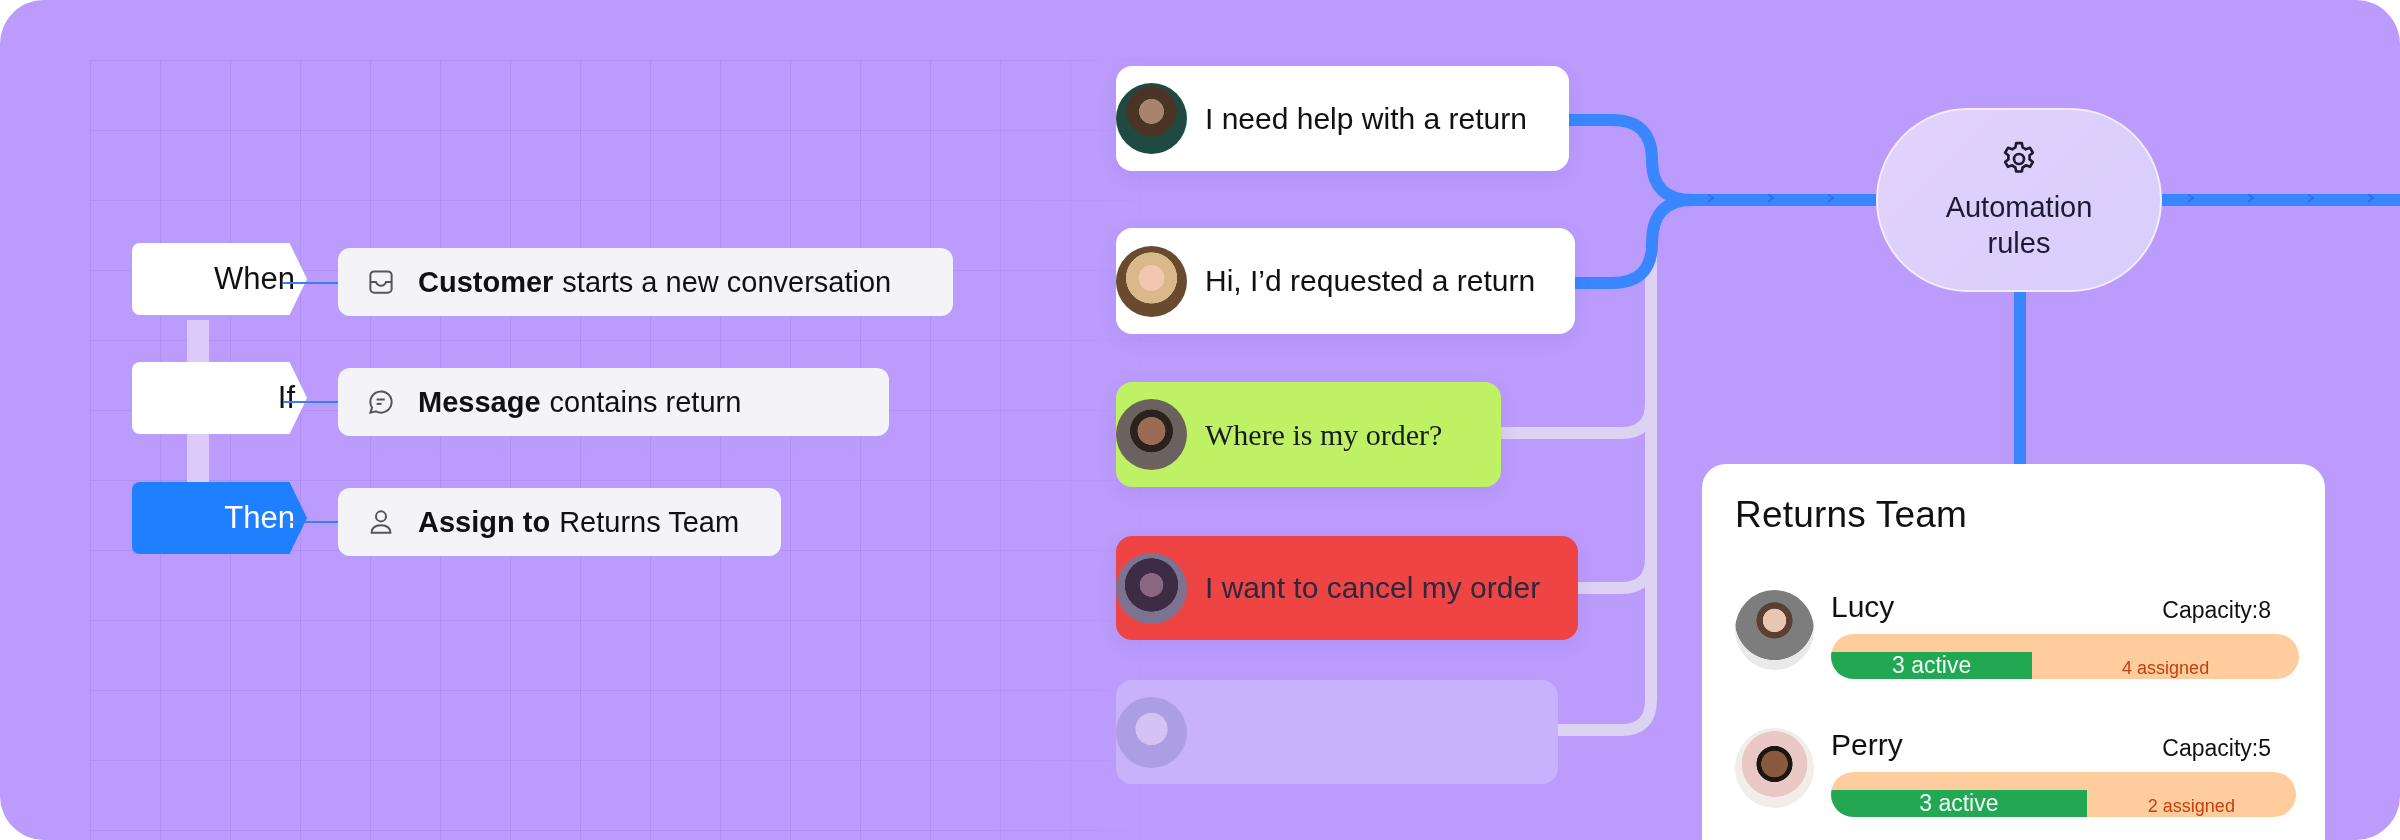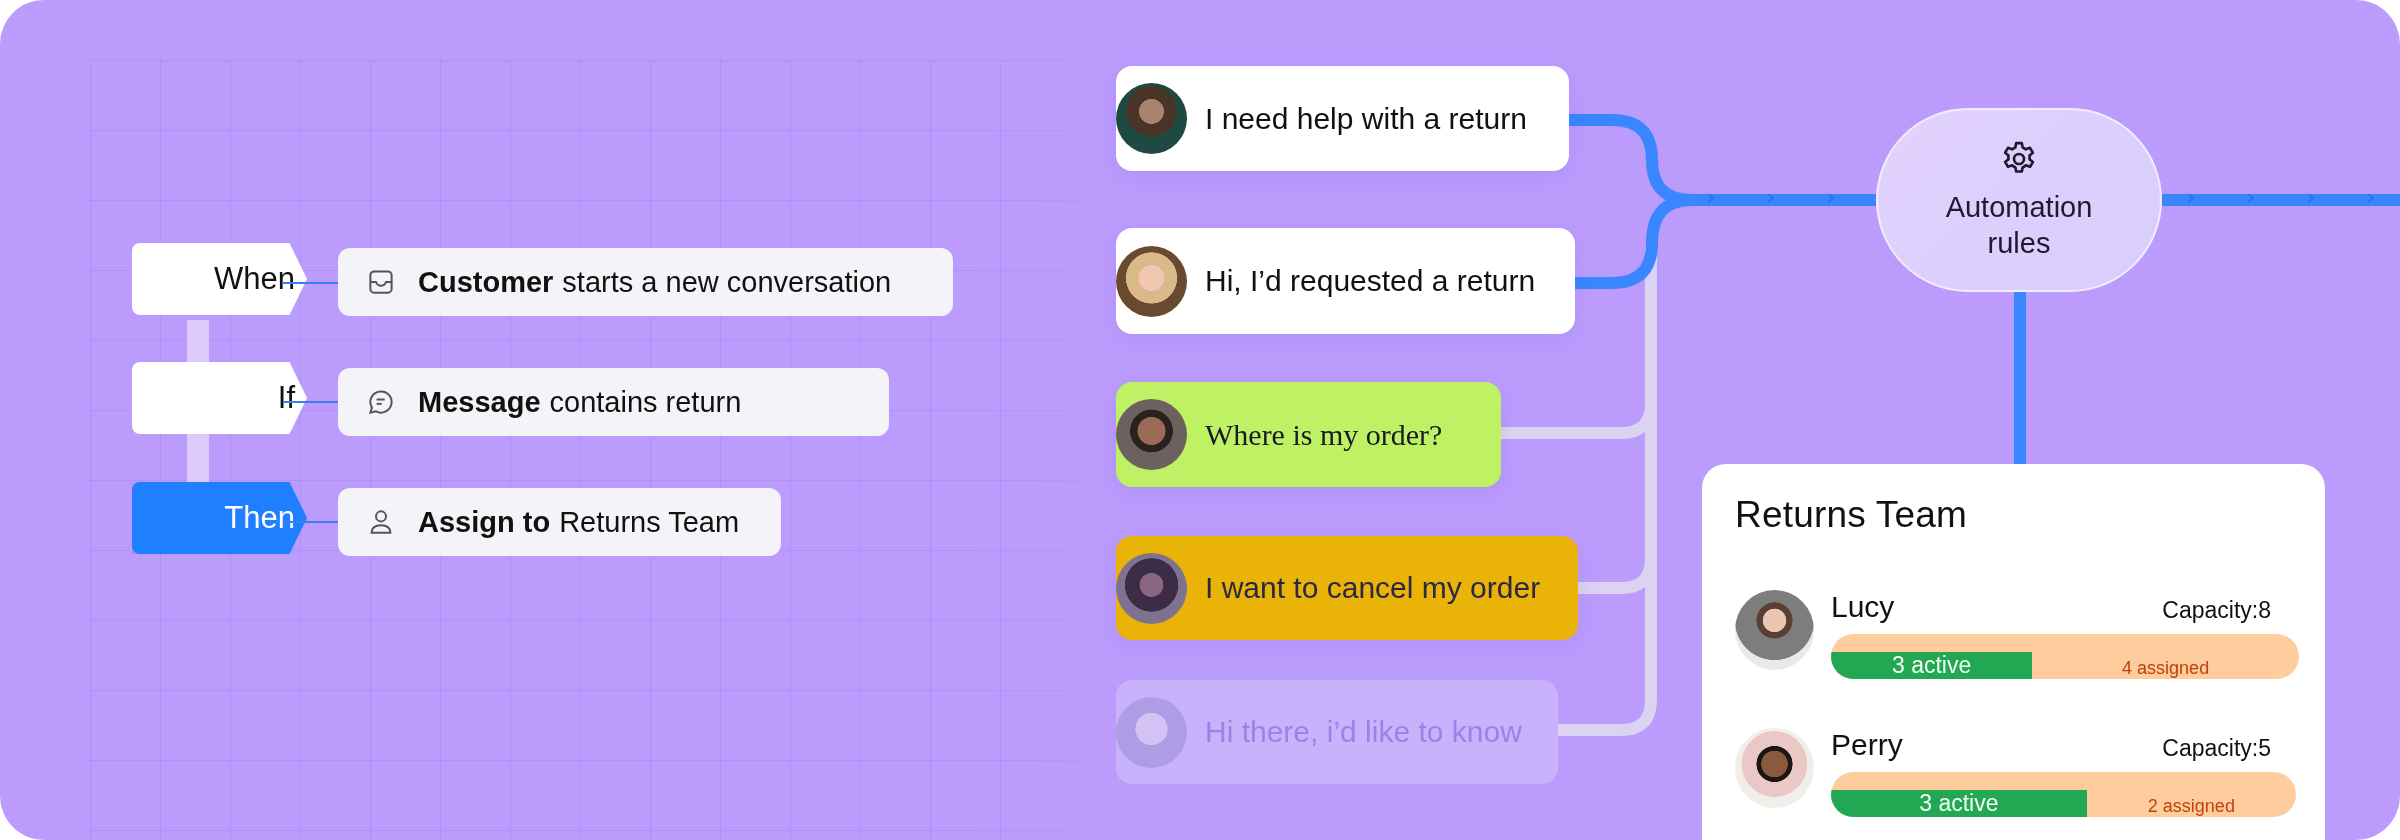--- a/index.html
+++ b/index.html
@@ -40,21 +40,21 @@
 
   
   .msg {
     position: absolute; left: 1116px; border-radius: 16px; display: flex; align-items: center;
     box-sizing: border-box; font-size: 30px; color: #111;
     box-shadow: 0 6px 18px rgba(90,60,180,0.10);
   }
   .msg .av { width: 71px; height: 71px; border-radius: 50%; margin-right: 18px; flex: none; }
   .msg.s1 { background: #ffffff; }
   .msg.s2 { background: #bef264; color: #1a1a24; font-family: Liberation Serif, serif; }
-  .msg.s3 { background: #eab308; color: #2c2840; }
+  .msg.s3 { background: #ef4444; color: #2c2840; }
   .msg.s4 { background: #c9b2fc; color: #9b82e6; box-shadow: none; }
   .msg.s4 .av { opacity: 0.45; }
 
   
   .pill {
     position: absolute; left: 1876px; top: 108px; width: 286px; height: 184px; border-radius: 92px;
     background: linear-gradient(135deg, #e2d2fe, #d8cdfc); border: 2px solid #f3edff; box-sizing: border-box;
     display: flex; flex-direction: column; align-items: center; justify-content: center;
     color: #1e1b2e; font-size: 29px; line-height: 36px; text-align: center;
   }
@@ -165,21 +165,20 @@
   <div class="msg s2" style="top:382px; width:385px; height:105px">
     <span class="av" style="background: radial-gradient(circle at 50% 45%, #9c6b55 0 26%, #2b211e 27% 40%, #6b625f 41%);"></span>
     <span>Where is my order?</span>
   </div>
   <div class="msg s3" style="top:536px; width:462px; height:104px">
     <span class="av" style="background: radial-gradient(circle at 50% 45%, #8a6780 0 22%, #3c2c46 23% 50%, #7d7390 51%);"></span>
     <span>I want to cancel my order</span>
   </div>
   <div class="msg s4" style="top:680px; width:442px; height:104px">
     <span class="av" style="background: radial-gradient(circle at 50% 45%, #e0d6e8 0 30%, #8b84c8 31%);"></span>
-    <span>Hi there, i’d like to know</span>
   </div>
 
   <div class="pill">
     <svg class="gear" viewBox="0 0 24 24" fill="none" stroke="#1e1b2e" stroke-width="1.6" stroke-linejoin="round">
       <path d="M10.3 2.5 h3.4 l.5 2.6 a7.5 7.5 0 0 1 1.9 1.1 l2.5-.9 1.7 2.9-2 1.7 a7.5 7.5 0 0 1 0 2.2 l2 1.7-1.7 2.9-2.5-.9 a7.5 7.5 0 0 1-1.9 1.1 l-.5 2.6 h-3.4 l-.5-2.6 a7.5 7.5 0 0 1-1.9-1.1 l-2.5.9-1.7-2.9 2-1.7 a7.5 7.5 0 0 1 0-2.2 l-2-1.7 1.7-2.9 2.5.9 a7.5 7.5 0 0 1 1.9-1.1 z"></path>
       <circle cx="12" cy="12" r="3"></circle>
     </svg>
     <span>Automation</span>
     <span>rules</span>
   </div>

